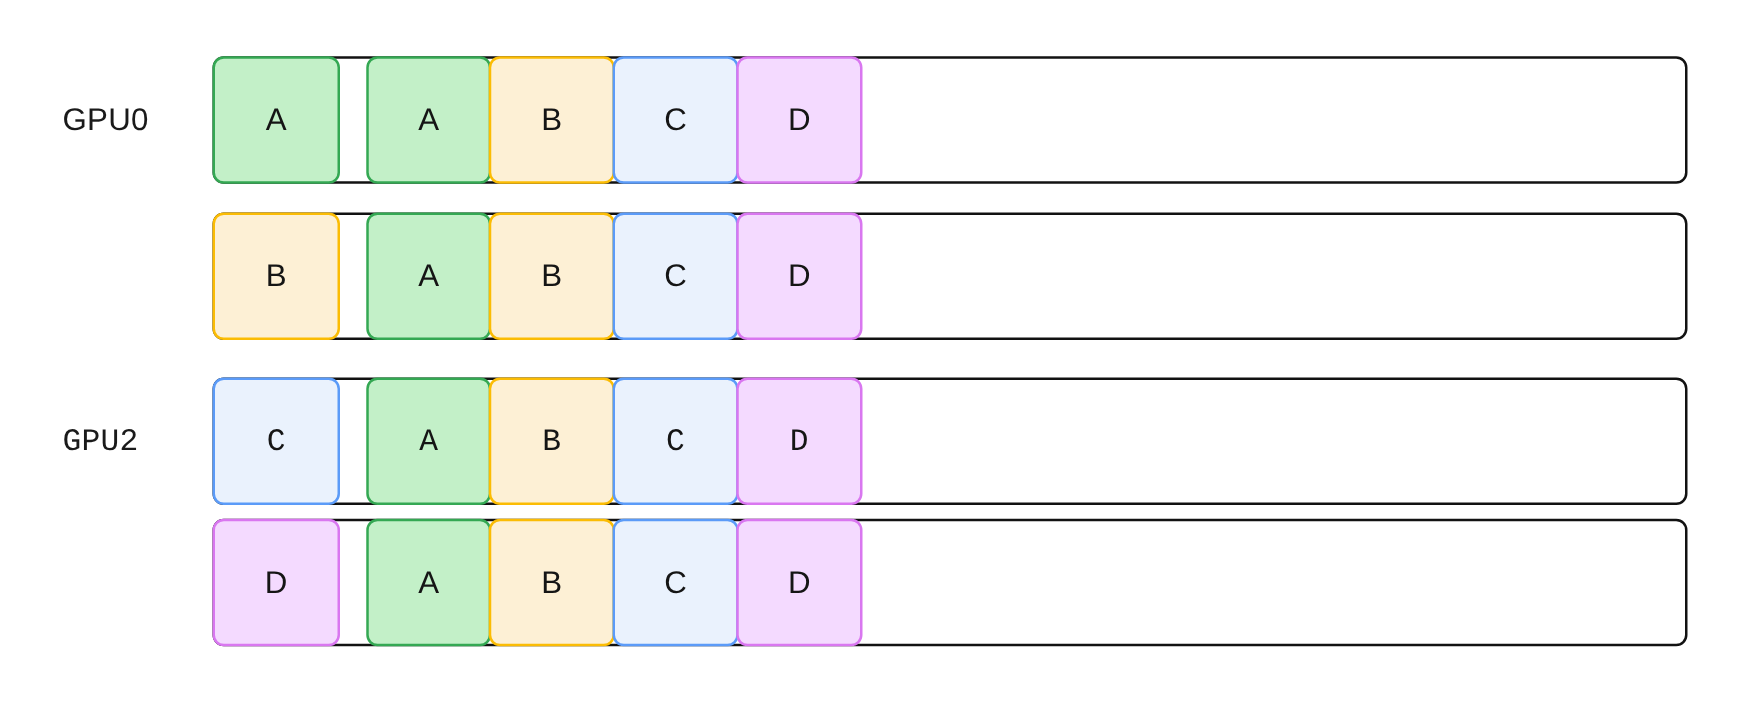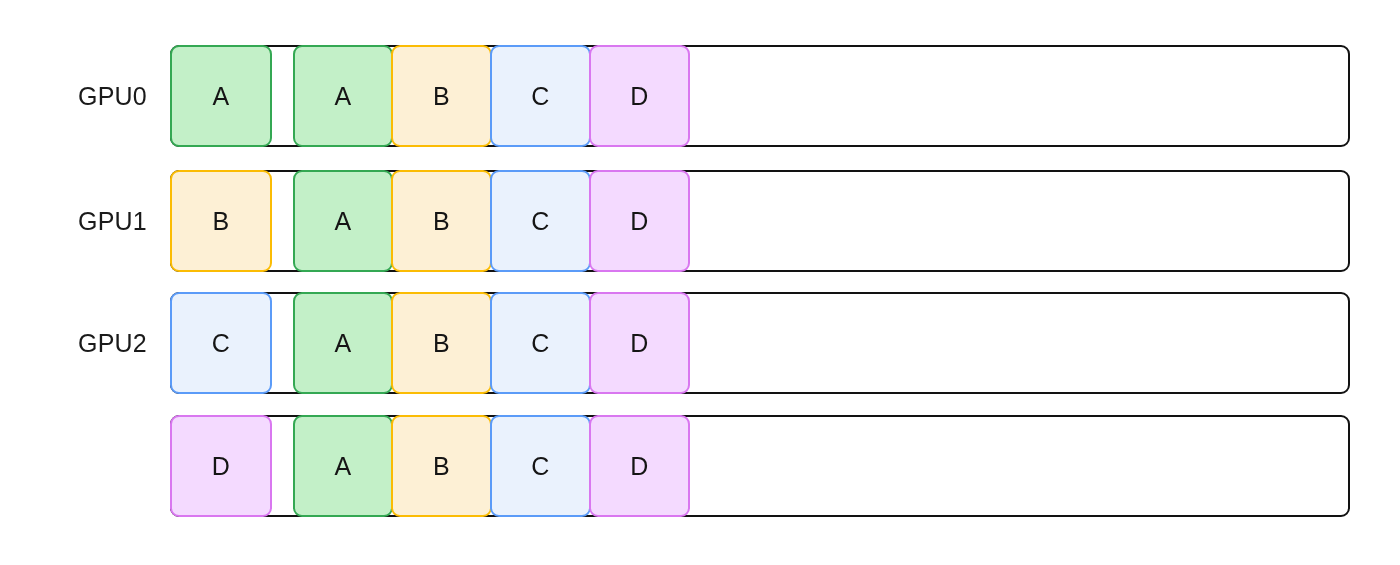--- a/index.html
+++ b/index.html
@@ -35,21 +35,20 @@
     top: 0;
     width: 112px;
     height: 102px;
     display: flex;
     align-items: center;
     justify-content: flex-start;
     font-size: 25px;
     color: #1a1a1a;
     letter-spacing: 0.2px;
     white-space: nowrap;
-    margin-left: 28px;
   }
 
   
   .track {
     position: absolute;
     left: 170px;
     top: 0;
     width: 1180px;
     height: 102px;
     border: 2.5px solid #121212;
@@ -97,31 +96,30 @@
       <div class="track" style="left: 170px; width: 1180px;"></div>
       <div class="blocks">
         <div class="block c-A" style="left: 170px; width: 102px;">A</div>
         <div class="block c-A" style="left: 293px; width: 100px;">A</div>
         <div class="block c-B" style="left: 391px; width: 101px;">B</div>
         <div class="block c-C" style="left: 490px; width: 101px;">C</div>
         <div class="block c-D" style="left: 589px; width: 101px;">D</div>
       </div>
     </div>
     <div class="row" style="top: 170px;">
-      <div class="row-label">GPU1</div>
       <div class="track" style="left: 170px; width: 1180px;"></div>
       <div class="blocks">
         <div class="block c-B" style="left: 170px; width: 102px;">B</div>
         <div class="block c-A" style="left: 293px; width: 100px;">A</div>
         <div class="block c-B" style="left: 391px; width: 101px;">B</div>
         <div class="block c-C" style="left: 490px; width: 101px;">C</div>
         <div class="block c-D" style="left: 589px; width: 101px;">D</div>
       </div>
     </div>
-    <div class="row" style="top: 292px;">
+    <div class="row" style="top: 302px; font-family: Liberation Mono, monospace;">
       <div class="row-label">GPU2</div>
       <div class="track" style="left: 170px; width: 1180px;"></div>
       <div class="blocks">
         <div class="block c-C" style="left: 170px; width: 102px;">C</div>
         <div class="block c-A" style="left: 293px; width: 100px;">A</div>
         <div class="block c-B" style="left: 391px; width: 101px;">B</div>
         <div class="block c-C" style="left: 490px; width: 101px;">C</div>
         <div class="block c-D" style="left: 589px; width: 101px;">D</div>
       </div>
     </div>

